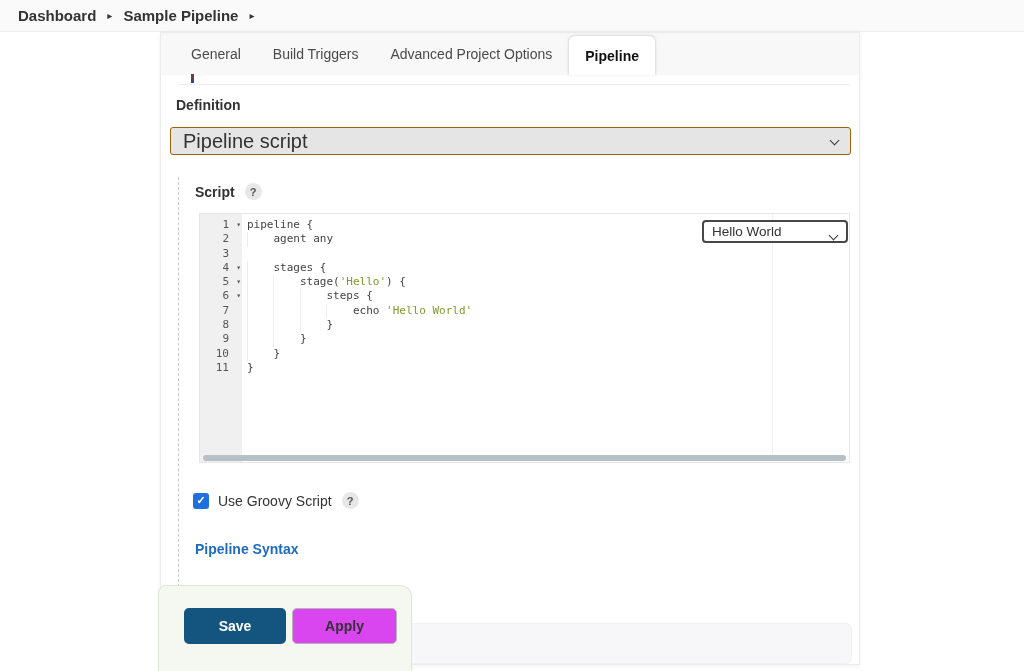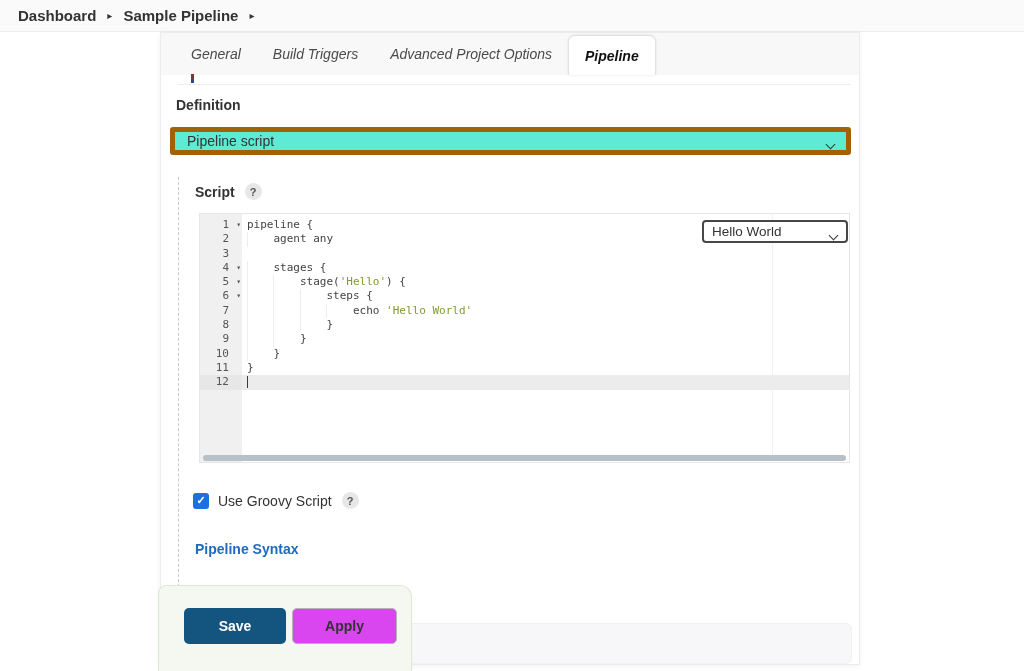--- a/index.html
+++ b/index.html
@@ -12,32 +12,32 @@
     padding-left:18px; }
   .crumb { font-size:15px; font-weight:bold; color:#333; cursor:pointer; }
   .bc-chev { font-size:10px; color:#333; margin:0 11px; cursor:pointer; }
 
   
   .card { position:absolute; left:160px; top:32px; width:700px; height:633px;
     background:#fff; border:1px solid #ececec; box-shadow:0 1px 5px rgba(0,0,0,0.06); }
 
   .tabbar { position:absolute; left:0; top:0; right:0; height:42px; background:#f8f8f8;
     display:flex; align-items:stretch; padding-left:14px; }
-  .tab { padding:0 16px; line-height:42px; font-size:14px; color:#4a4a4a; cursor:pointer;font-style:italic; }
+  .tab { padding:0 16px; line-height:42px; font-size:14px; color:#4a4a4a; cursor:pointer; }
   .tab.active { background:#fff; font-weight:bold; color:#111; border:1px solid #e2e2e2;
     border-bottom:none; border-radius:7px 7px 0 0; margin-top:2px; line-height:40px;
     box-shadow:0 0 3px rgba(0,0,0,0.10); }
 
   .tick { position:absolute; left:30px; top:41px; width:3px; height:9px;
     background:linear-gradient(180deg,#7a3a30 50%, #2a4a80 50%); }
   .rule { position:absolute; left:17px; top:51px; width:672px; border-top:1px solid #ededed; }
 
   .def-label { position:absolute; left:15px; top:64px; font-size:14px; font-weight:bold; color:#333; }
-  .select { background:#5eead4; border:5px solid #a16207; border-radius:3px; display:flex;
-    align-items:center; font-size:14px; color:#333; cursor:pointer; }
+  .select { background:#e5e5e5; border:1px solid #a16207; border-radius:3px; display:flex;
+    align-items:center; font-size:20px; color:#333; cursor:pointer; }
   .def-select { position:absolute; left:9px; top:94px; width:681px; height:28px; padding-left:12px; }
   .chev { width:7px; height:7px; border-right:1.6px solid #3a3a3a; border-bottom:1.6px solid #3a3a3a;
     transform:rotate(45deg); position:absolute; right:12px; top:9px; }
 
   .dash-line { position:absolute; left:17px; top:144px; height:410px; width:0;
     border-left:1px dashed #c9c9c9; }
 
   .script-row { position:absolute; left:34px; top:150px; display:flex; align-items:center; }
   .script-label { font-size:14px; font-weight:bold; color:#333; }
   .help { width:17px; height:17px; border-radius:50%; background:#e7e7e7; color:#555;
@@ -167,24 +167,20 @@
           <div class="cl"><span class="ig"></span><span class="ig"></span><span>}</span></div>
         </div>
         <div class="ed-row">
           <div class="gut">10</div>
           <div class="cl"><span class="ig"></span><span>}</span></div>
         </div>
         <div class="ed-row">
           <div class="gut">11</div>
           <div class="cl"><span>}</span></div>
         </div>
-        <div class="ed-row active">
-          <div class="gut">12</div>
-          <div class="cl"></div>
-        </div>
       </div>
     <div class="hscroll"></div>
     <div class="select sample-select">
       <span>Hello World</span>
       <span class="chev"></span>
     </div>
   </div>
 
   <div class="sandbox-row">
     <span class="checkbox">✓</span>

